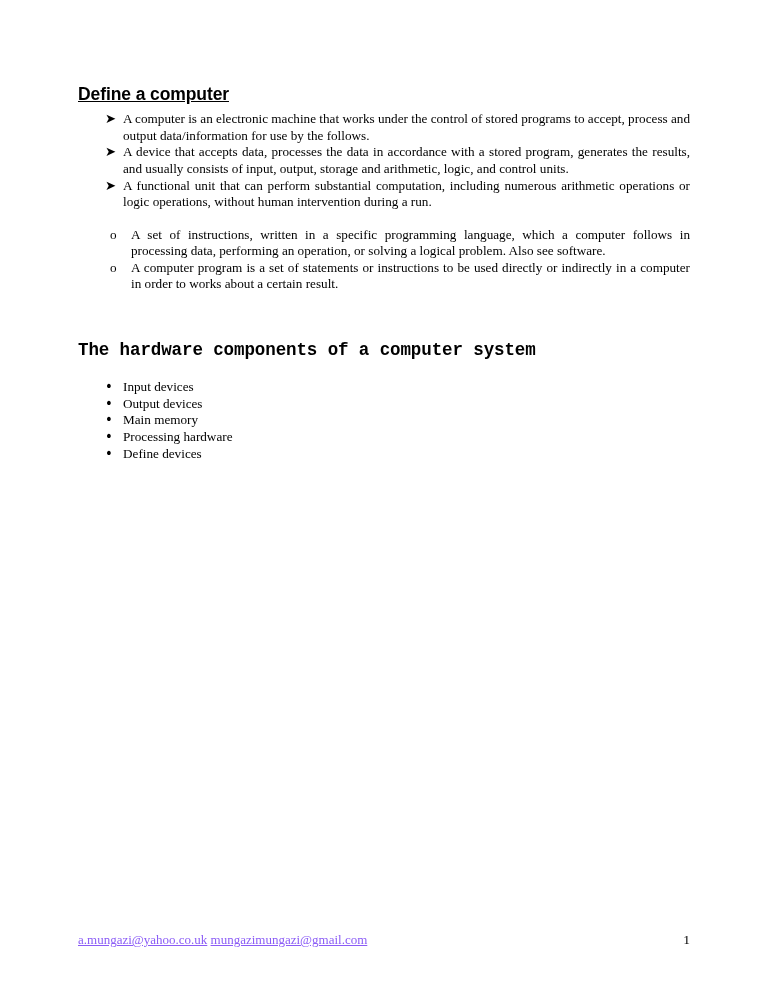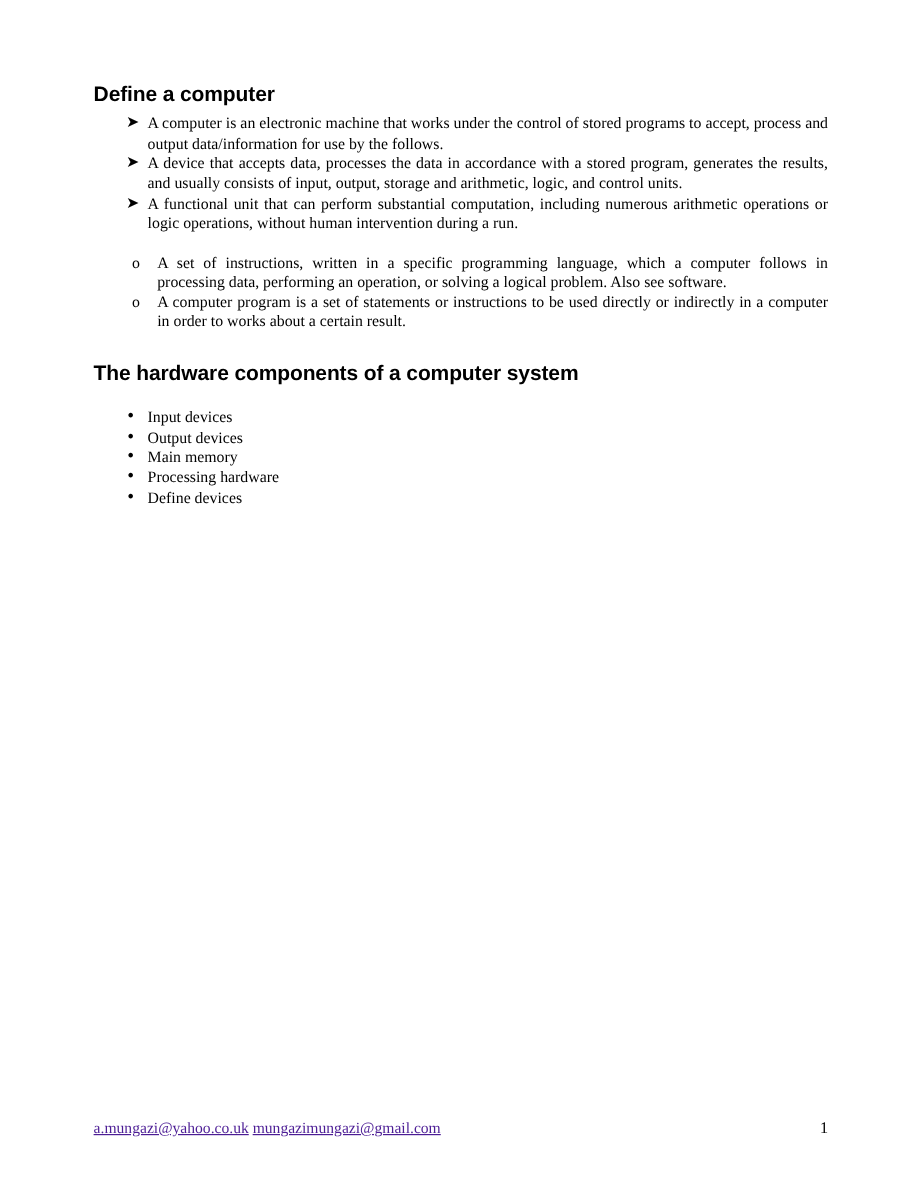--- a/index.html
+++ b/index.html
@@ -33,23 +33,23 @@
   
   .heading {
     font-family: "Liberation Sans", sans-serif;
     font-weight: bold;
     font-size: 17.5px;
     line-height: 1.15;
     color: #000000;
     letter-spacing: -0.1px;
     margin: 0;
   }
-  .h-define    { margin-top: 0px; }
+  .h-define    { margin-top: 16px; text-decoration: underline; }
   .h-program   { margin-top: 33px; }
-  .h-hardware  { margin-top: 24px; }
+  .h-hardware  { margin-top: 47px; font-family: Liberation Mono, monospace; }
 
   
   ul.list {
     list-style: none;
     margin: 0;
     padding: 0;
   }
   ul.list li {
     position: relative;
     font-family: "Liberation Serif", serif;
@@ -128,21 +128,21 @@
   .footer-links {
     position: absolute;
     left: 0;
     top: 0;
     font-family: "Liberation Serif", serif;
     font-size: 13px;
     line-height: 17px;
     white-space: nowrap;
   }
   .footer-links a {
-    color: #4c1d95;
+    color: #8b5cf6;
     text-decoration: underline;
   }
   .page-number {
     position: absolute;
     right: 0;
     top: 0;
     font-family: "Liberation Serif", serif;
     font-size: 13.5px;
     line-height: 17px;
     color: #000000;

